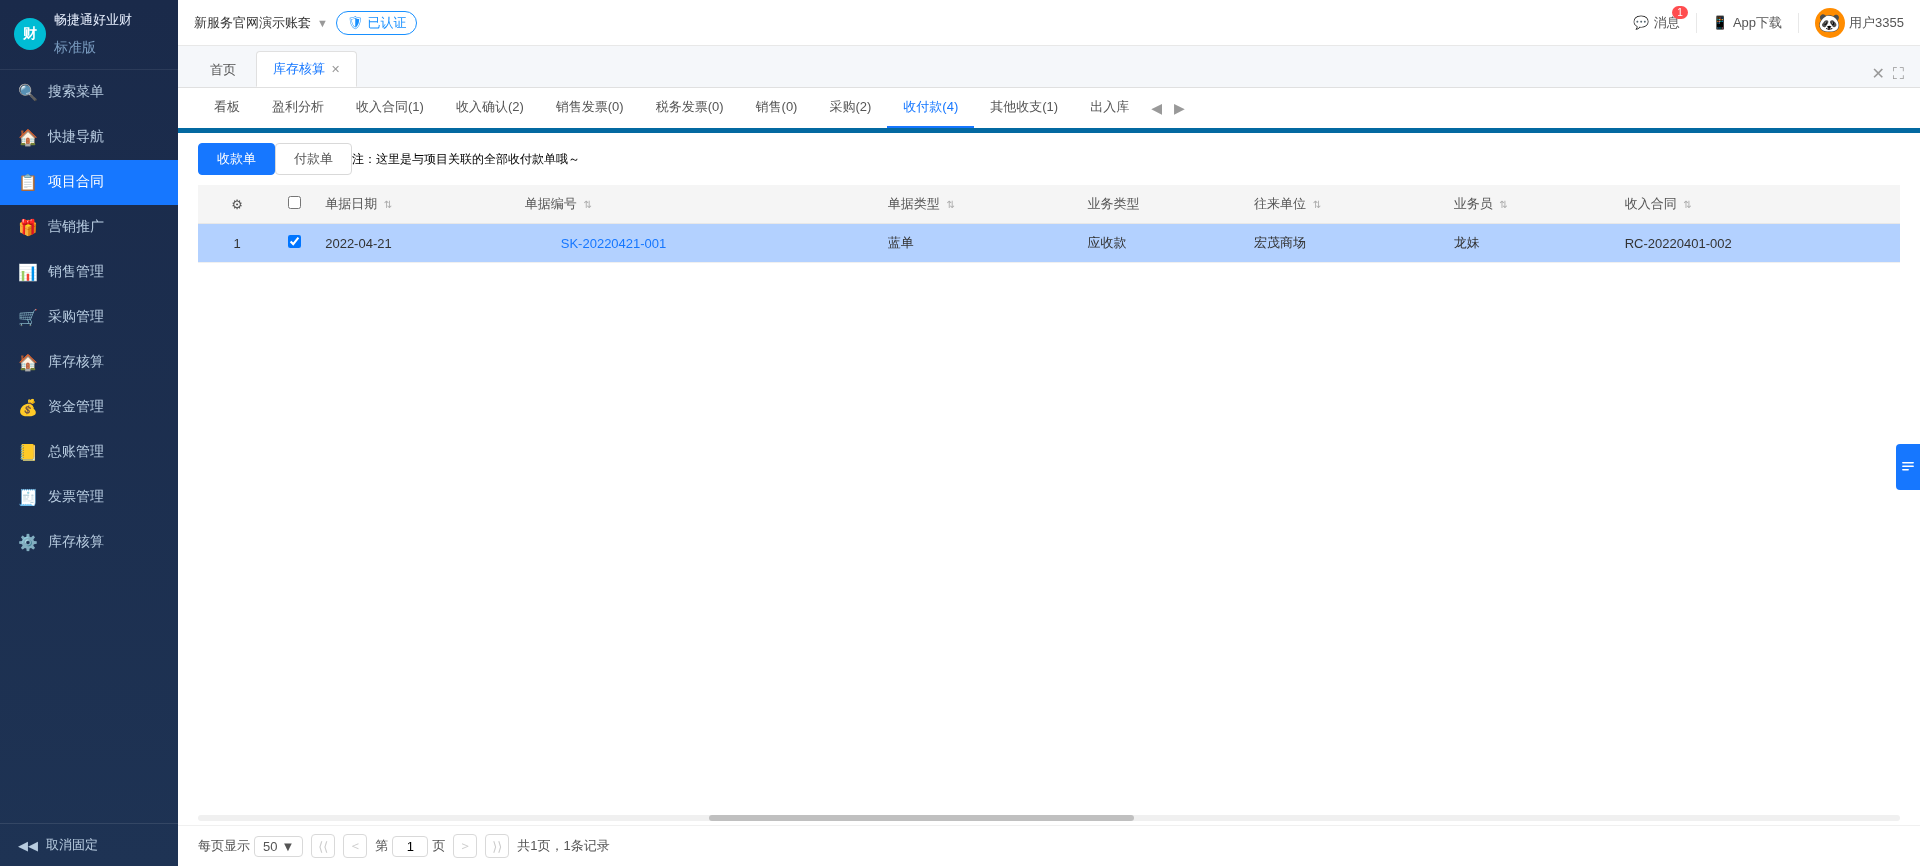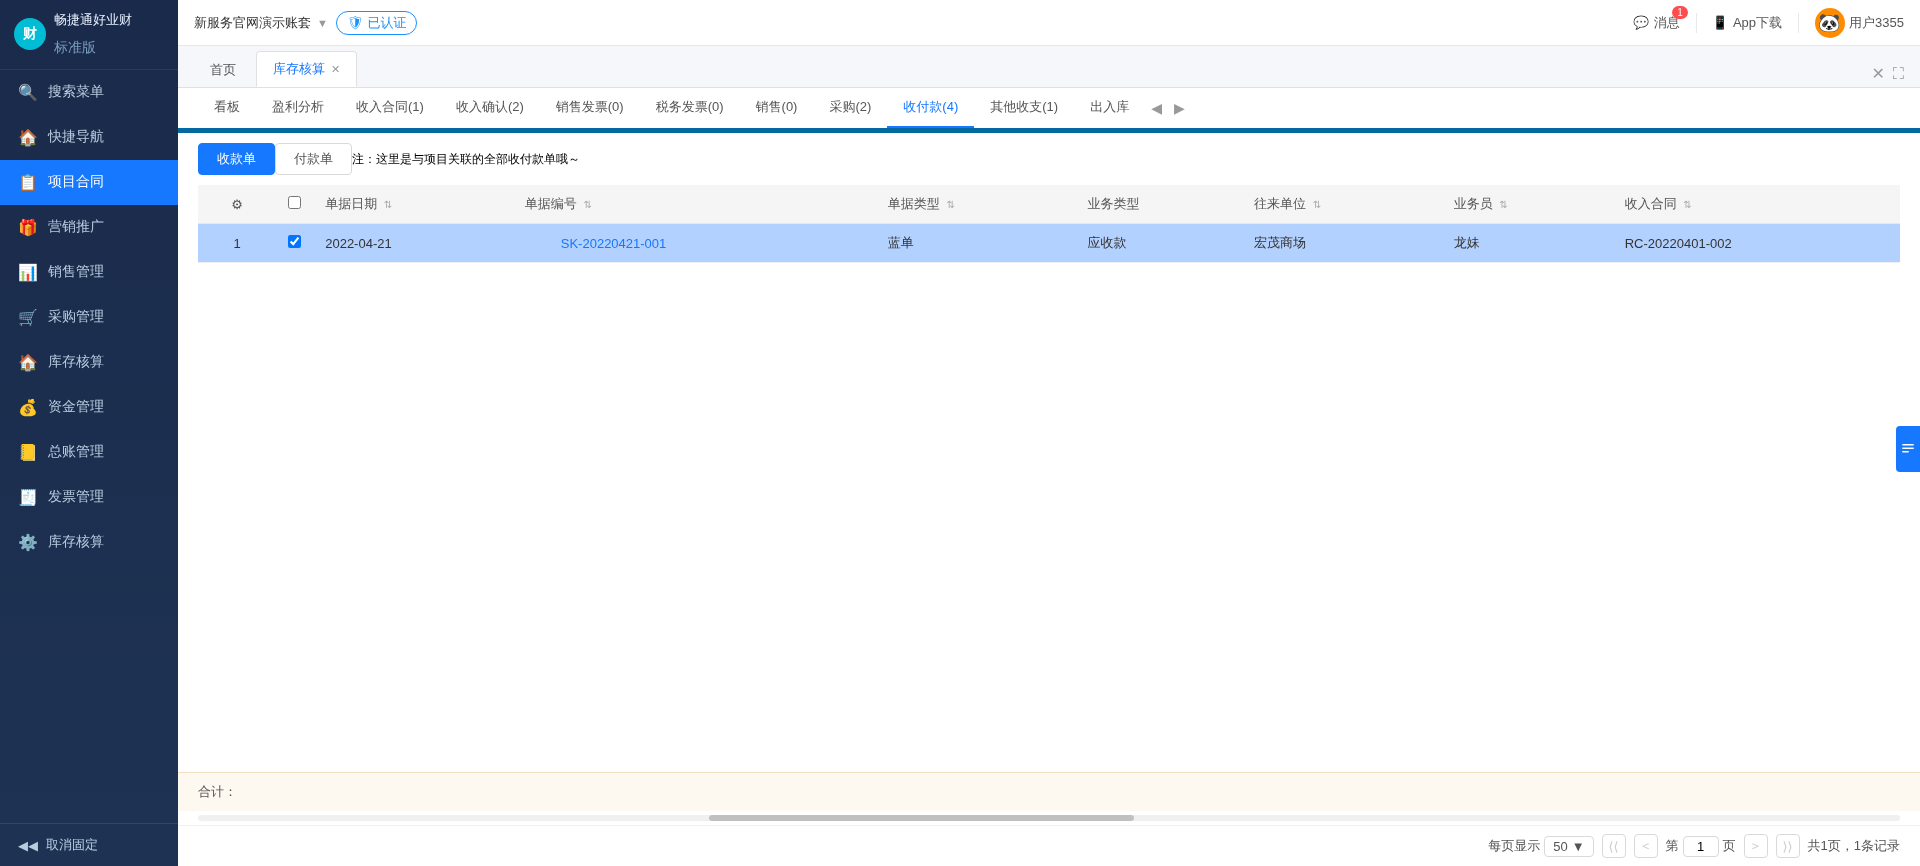--- a/index.html
+++ b/index.html
@@ -210,21 +210,21 @@
       height: 6px; background: #f0f0f0; border-radius: 3px;
       position: relative;
     }
     .fake-scrollbar-thumb {
       height: 6px; background: #c0c0c0; border-radius: 3px;
       position: absolute; left: 30%; width: 25%;
     }
 
     
     .pagination {
-      display: flex; align-items: center; justify-content: flex-end;
+      display: flex; align-items: center; justify-content: flex-start;
       padding: 8px 20px; gap: 8px; font-size: 13px; color: #555;
       border-top: 1px solid #f0f0f0;
       background: white;
     }
     .page-size-select {
       display: flex; align-items: center; gap: 4px;
     }
     .page-size-box {
       border: 1px solid #d9d9d9; border-radius: 4px;
       padding: 2px 8px; cursor: pointer; font-size: 13px;
@@ -472,23 +472,20 @@
 
       <div class="right-float-btn" style="writing-mode:initial;position:absolute;right:0;top:45%;transform:translateY(-50%);width:24px;padding:16px 5px;border-radius:4px 0 0 4px;">
         <svg width="14" height="14" viewBox="0 0 14 14" fill="white">
           <rect x="1" y="2" width="12" height="1.5" rx="1"></rect>
           <rect x="1" y="5.5" width="12" height="1.5" rx="1"></rect>
           <rect x="1" y="9" width="7" height="1.5" rx="1"></rect>
         </svg>
       </div>
     </div>
 
-    <div class="table-total">
-      <span>合计：</span>
-    </div>
 
     <div class="scrollbar-row">
       <div class="fake-scrollbar">
         <div class="fake-scrollbar-thumb"></div>
       </div>
     </div>
 
     <div class="pagination">
       <div class="page-size-select">
         <span>每页显示</span>

